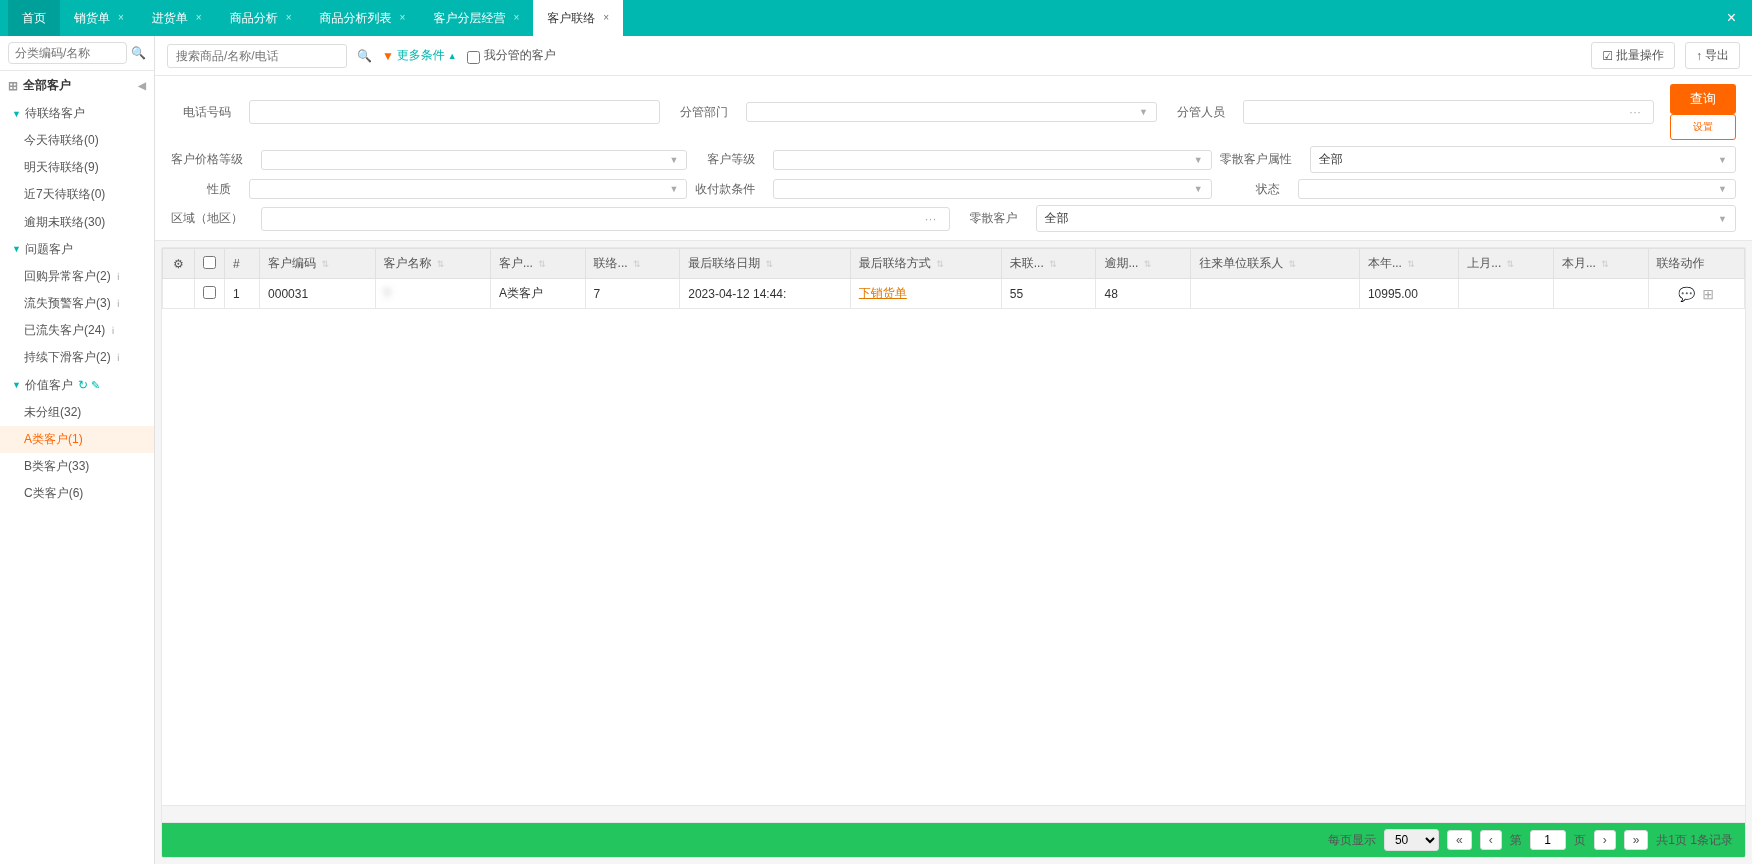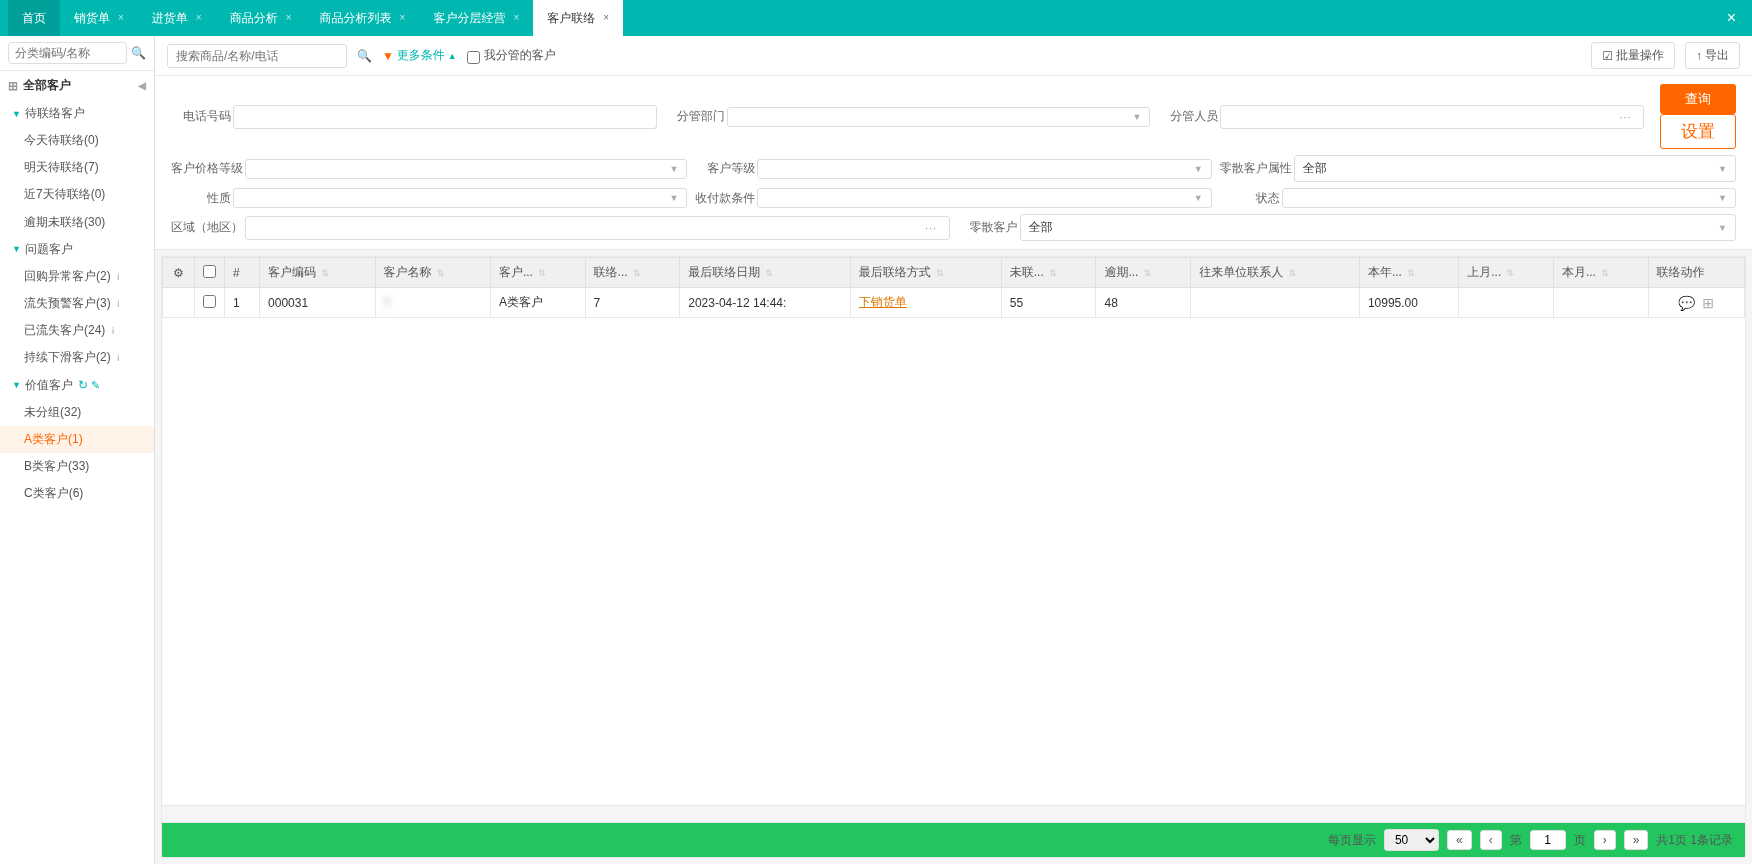--- a/index.html
+++ b/index.html
@@ -39,28 +39,28 @@
     .filter-search-icon { color: #00b8b0; cursor: pointer; }
     .filter-more { color: #00b8b0; cursor: pointer; display: flex; align-items: center; gap: 3px; }
     .filter-checkbox { display: flex; align-items: flex-end; gap: 4px; color: #555; cursor: pointer; }
     .filter-spacer { flex: 1; }
     .btn-batch { border: 1px solid #ddd; background: #fff; padding: 4px 10px; border-radius: 3px; cursor: pointer; color: #555; display: flex; align-items: center; gap: 3px; }
     .btn-export { border: 1px solid #ddd; background: #fff; padding: 4px 10px; border-radius: 3px; cursor: pointer; color: #555; display: flex; align-items: center; gap: 3px; }
 
     
     .adv-filter { background: #fff; padding: 8px 16px; border-bottom: 1px solid #e8e8e8; }
     .adv-row { display: flex; align-items: center; margin-bottom: 6px; gap: 8px; }
-    .adv-field { display: flex; align-items: center; gap: 2px; flex: 1; }
+    .adv-field { display: flex; align-items: center; gap: 18px; flex: 1; }
     .adv-label { color: #666; white-space: nowrap; min-width: 60px; text-align: right; }
     .adv-input { border: 1px solid #ddd; border-radius: 3px; padding: 4px 8px; flex: 1; outline: none; color: #333; }
     .adv-select { border: 1px solid #ddd; border-radius: 3px; padding: 4px 8px; flex: 1; outline: none; color: #333; background: #fff; display: flex; align-items: center; justify-content: space-between; cursor: pointer; position: relative; }
     .adv-select .arrow { color: #aaa; font-size: 9px; }
     .adv-dots { color: #aaa; cursor: pointer; padding: 0 4px; }
     .adv-btn-query { background: #f60; color: #fff; border: none; padding: 6px 20px; border-radius: 3px; cursor: pointer; font-size: 13px; }
-    .adv-btn-set { background: #fff; color: #f60; border: 1px solid #f60; padding: 5px 20px; border-radius: 3px; cursor: pointer; font-size: 17px; }
+    .adv-btn-set { background: #fff; color: #f60; border: 1px solid #f60; padding: 5px 20px; border-radius: 3px; cursor: pointer; font-size: 10px; }
 
     
     .table-area { flex: 1; background: #fff; margin: 6px; border: 1px solid #e8e8e8; border-radius: 2px; overflow: hidden; display: flex; flex-direction: column; }
     .table-scroll { flex: 1; overflow: auto; }
     table { width: 100%; border-collapse: collapse; }
     thead tr { background: #f0f0f0; }
     th { border: 1px solid #e0e0e0; padding: 6px 8px; text-align: left; color: #555; font-weight: normal; white-space: nowrap; position: sticky; top: 0; background: #f0f0f0; z-index: 1; }
     th .sort-icon { color: #ccc; margin-left: 2px; font-size: 9px; }
     td { border: 1px solid #e8e8e8; padding: 6px 8px; color: #333; white-space: nowrap; }
     .td-link { color: #e07800; text-decoration: underline; cursor: pointer; }
@@ -138,21 +138,21 @@
       <span style="margin-right:5px; color:#999;">⊞</span>
       <span>全部客户</span>
       <span class="collapse-btn">◀</span>
     </div>
 
     <div class="sidebar-group-label">
       <span class="arrow">▼</span>
       <span>待联络客户</span>
     </div>
     <div class="sidebar-item">今天待联络(0)</div>
-    <div class="sidebar-item">明天待联络(7)</div>
+    <div class="sidebar-item">明天待联络(9)</div>
     <div class="sidebar-item">近7天待联络(0)</div>
     <div class="sidebar-item">逾期未联络(30)</div>
 
     <div class="sidebar-group-label">
       <span class="arrow">▼</span>
       <span>问题客户</span>
     </div>
     <div class="sidebar-item">
       回购异常客户(2) <span class="info-icon">ℹ</span>
     </div>

